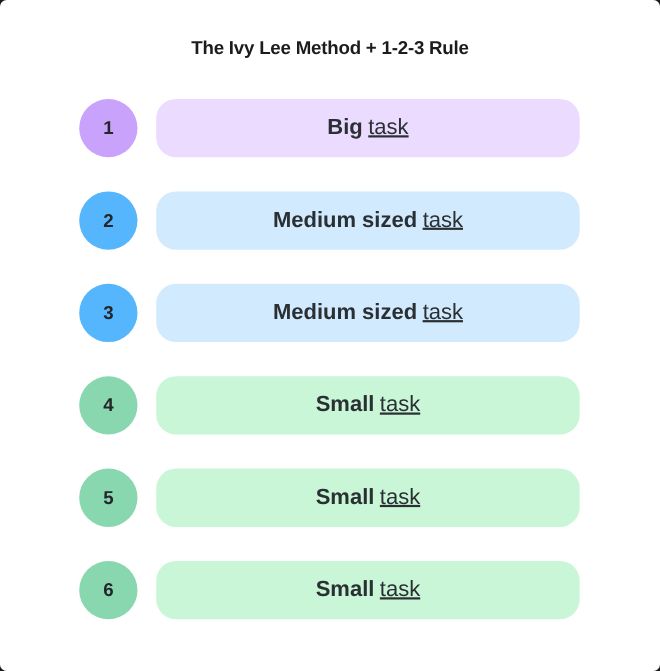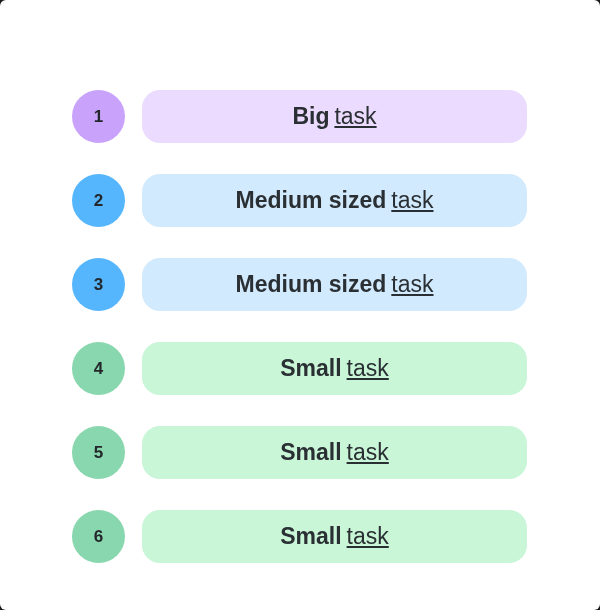--- a/index.html
+++ b/index.html
@@ -50,30 +50,31 @@
       color: #23272b;
     }
     .pill {
       position: absolute;
       left: 70px; top: 0;
       width: 385px; height: 53px;
       border-radius: 18px;
       display: flex;
       align-items: center;
       justify-content: center;
-      font-size: 23px;
+      font-size: 20px;
       color: #2a2f33;
     }
     .pill .strong { font-weight: 700; margin-right: 5px; }
     .pill .rest { font-weight: 400; text-decoration: underline; }
   </style>
 </head>
 <body>
 
 <div class="card">
+  <div class="title">The Ivy Lee Method + 1-2-3 Rule</div>
 
   <div class="row" style="top:90px">
     <div class="num" style="background:#c9a3fb">1</div>
     <div class="pill" style="background:#ebdbfe">
       <span class="strong">Big</span>
       <span class="rest">task</span>
     </div>
   </div>
 
   <div class="row" style="top:174px">

